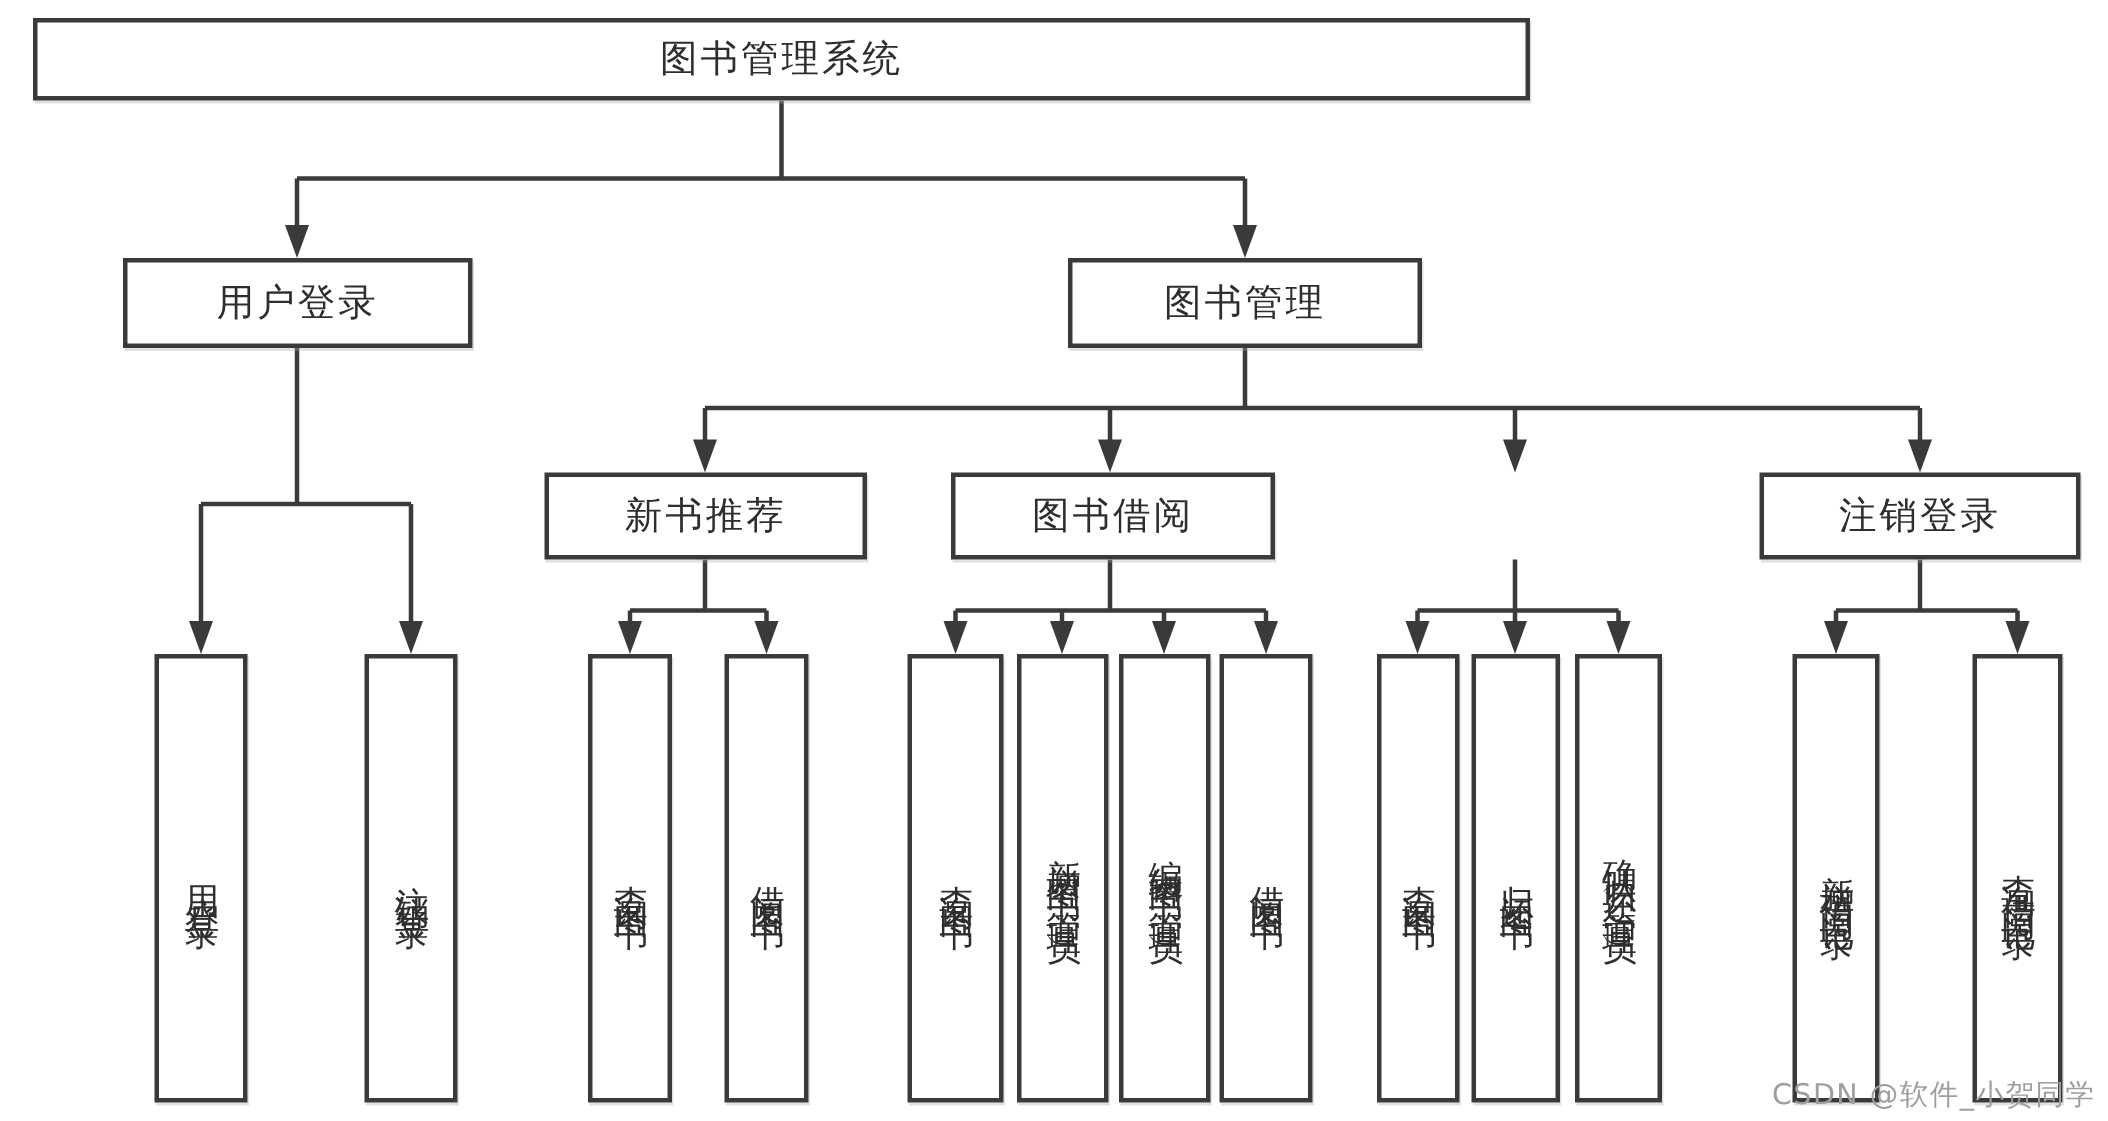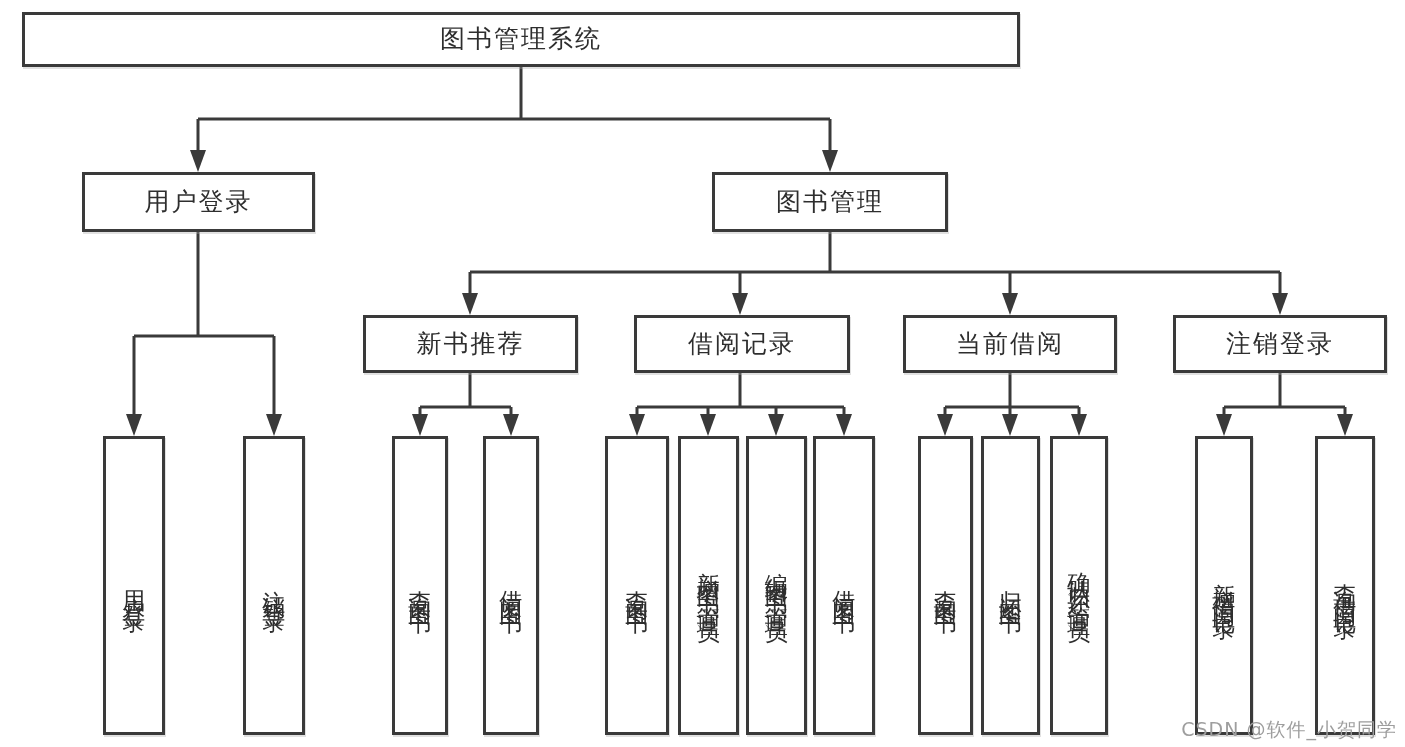--- a/index.html
+++ b/index.html
@@ -115,24 +115,21 @@
     <span class="lbl">用户登录</span>
   </div>
   <div class="box" style="left:712px;top:172px;width:236px;height:60px">
     <span class="lbl">图书管理</span>
   </div>
 
   <div class="box" style="left:363px;top:315px;width:215px;height:58px">
     <span class="lbl">新书推荐</span>
   </div>
   <div class="box" style="left:634px;top:315px;width:216px;height:58px">
-    <span class="lbl">借阅记录</span>
-  </div>
-  <div class="box" style="left:903px;top:315px;width:214px;height:58px">
-    <span class="lbl">当前借阅</span>
+    <span class="lbl">图书借阅</span>
   </div>
   <div class="box" style="left:1173px;top:315px;width:214px;height:58px">
     <span class="lbl">注销登录</span>
   </div>
 
   <div class="box leaf" style="left:103px;top:436px;width:62px;height:299px">
     <span class="lbl">用户登录</span>
   </div>
   <div class="box leaf" style="left:243px;top:436px;width:62px;height:299px">
     <span class="lbl">注销登录</span>

